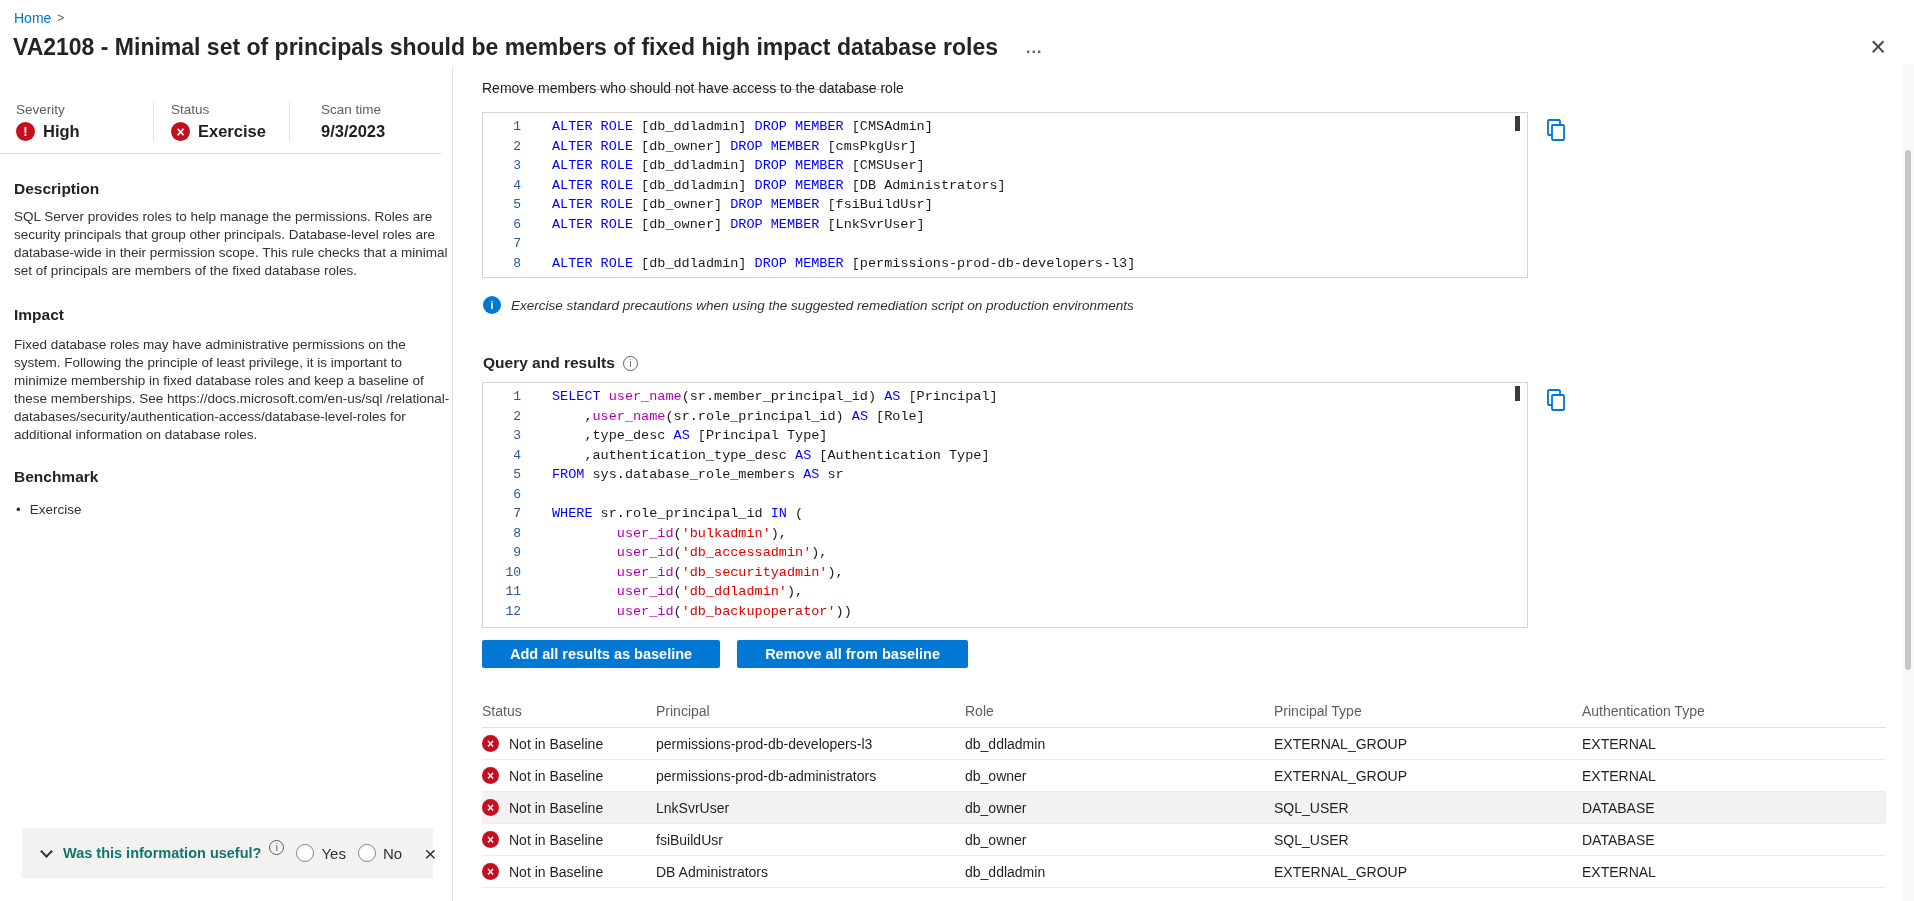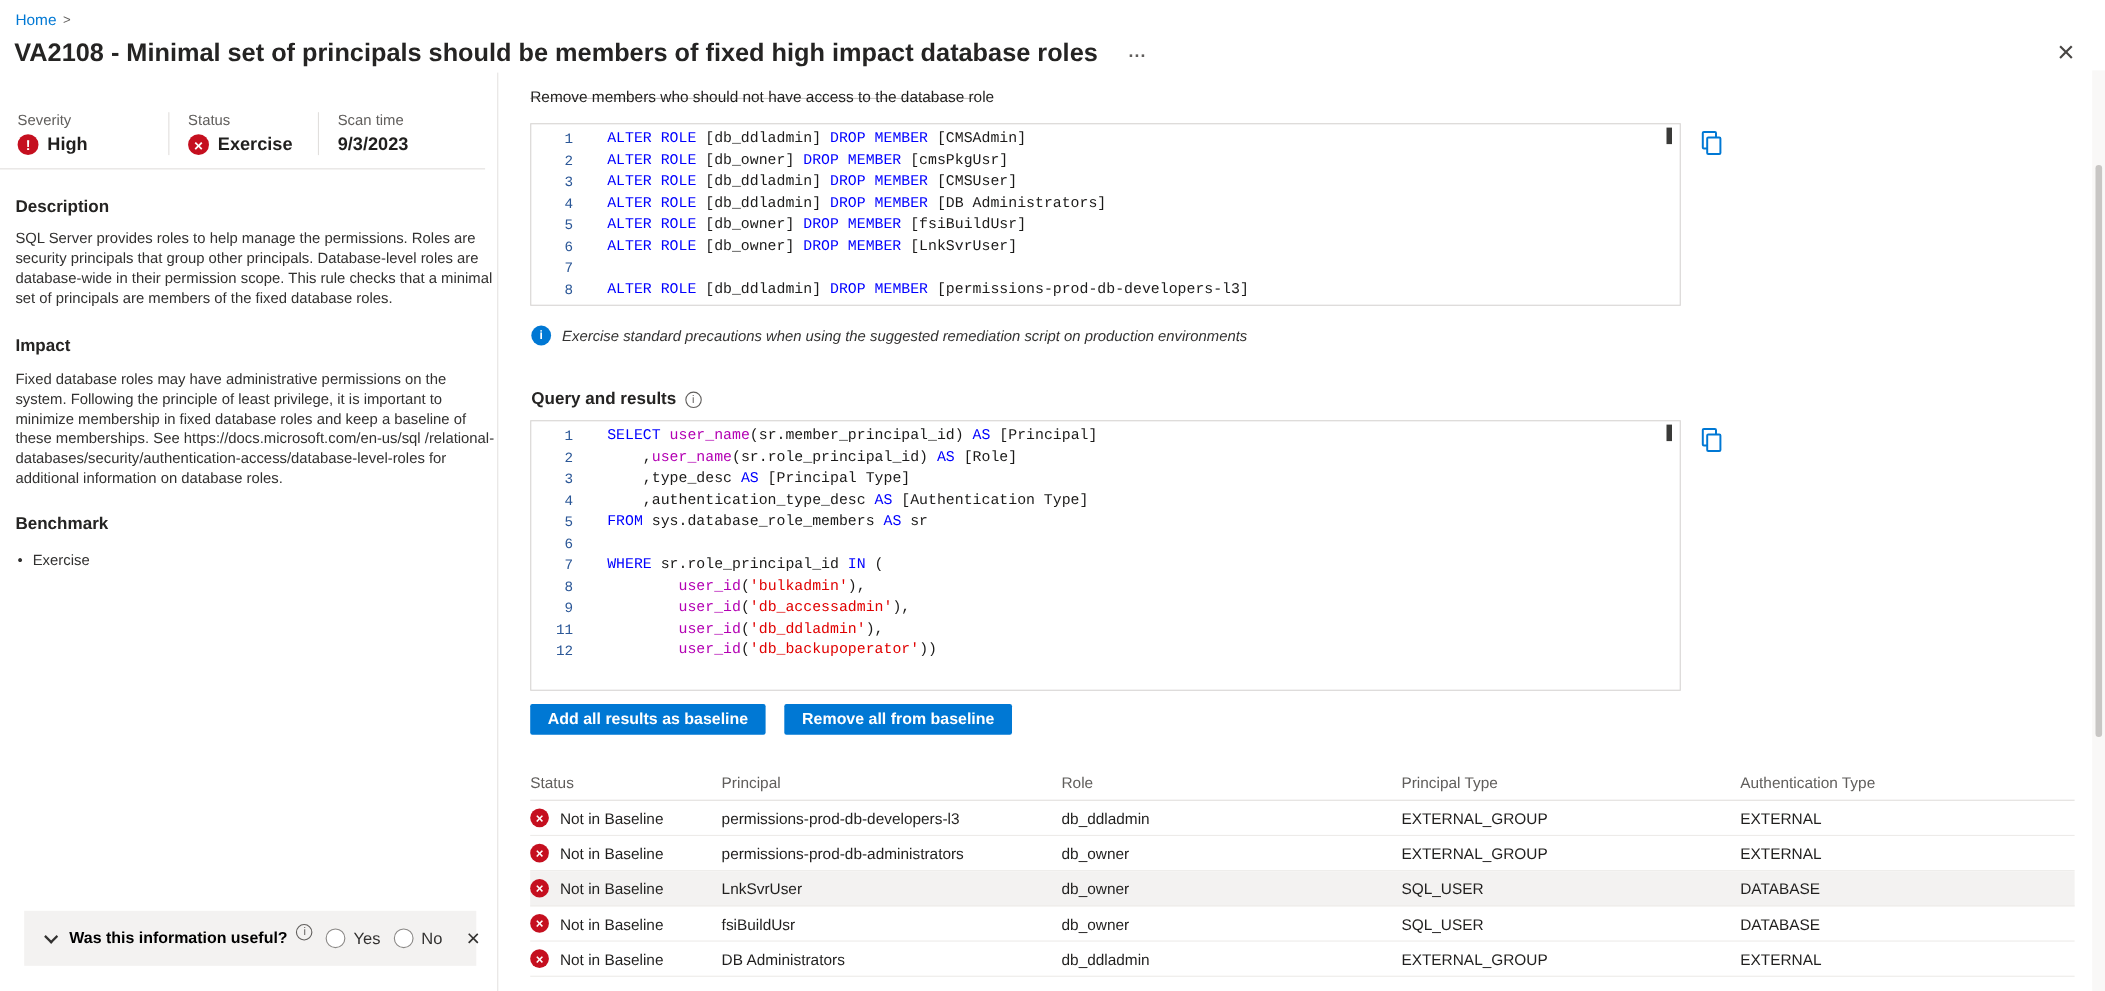--- a/index.html
+++ b/index.html
@@ -16,21 +16,21 @@
   .title-row{position:absolute;top:34px;left:13px;display:flex;align-items:center;gap:28px;}
   .page-title{font-size:23px;font-weight:600;color:#252423;white-space:nowrap;}
   .more-dots{color:#605e5c;font-size:16px;font-weight:700;letter-spacing:1px;}
   .close-x{position:absolute;top:34px;right:28px;font-size:27px;line-height:1;color:#484644;font-weight:300;}
 
   
   .meta{position:absolute;top:102px;left:16px;display:flex;align-items:flex-start;}
   .meta-col{padding-right:18px;}
   .meta-col:nth-child(1){width:137px;}
   .meta-col:nth-child(2){width:136px;padding-left:17px;border-left:1px solid #e1dfdd;}
-  .meta-col:nth-child(3){padding-left:17px;border-left:1px solid #e1dfdd;}
+  .meta-col:nth-child(3){padding-left:31px;border-left:1px solid #e1dfdd;}
   .meta-label{font-size:13.5px;color:#605e5c;}
   .meta-value{margin-top:5px;display:flex;align-items:center;gap:8px;font-size:16.5px;font-weight:700;color:#201f1e;white-space:nowrap;}
   .badge{width:19px;height:19px;border-radius:50%;background:var(--error);color:#fff;display:flex;align-items:center;justify-content:center;flex:none;}
   .badge.excl{font-size:13px;font-weight:700;}
   .badge.cross{font-size:14px;font-weight:700;line-height:1;}
   .meta-divider{position:absolute;top:153px;left:0;width:441px;height:1px;background:#e1dfdd;}
 
   
   .sec-h{position:absolute;left:14px;font-size:15.5px;font-weight:600;color:#252423;}
   .sec-p{position:absolute;left:14px;width:437px;font-size:13.5px;line-height:18px;color:#323130;overflow-wrap:anywhere;}
@@ -57,37 +57,37 @@
   .copy-btn rect{fill:#fff;stroke:var(--accent);stroke-width:1.8;}
 
   .note{position:absolute;left:483px;top:296px;display:flex;align-items:center;gap:10px;}
   .info-badge{width:18px;height:18px;border-radius:50%;background:var(--accent);color:#fff;font-size:11px;font-weight:700;display:flex;align-items:center;justify-content:center;flex:none;}
   .note-text{font-style:italic;font-size:13.5px;color:#323130;}
   .query-title{position:absolute;left:483px;top:354px;display:flex;align-items:center;gap:8px;font-size:15.5px;font-weight:600;color:#252423;}
   .info-o{width:15px;height:15px;border-radius:50%;border:1px solid #605e5c;color:#605e5c;font-size:10px;font-weight:400;display:flex;align-items:center;justify-content:center;}
 
   
   .actions{position:absolute;left:482px;top:640px;display:flex;gap:17px;}
-  .btn{background:var(--accent);color:#fff;border:none;border-radius:2px;height:28px;padding:0 16px;
+  .btn{background:var(--accent);color:#fff;border:none;border-radius:2px;height:28px;padding:0 28px;
        font-size:14.5px;font-weight:600;font-family:inherit;}
 
   
   .rtable{position:absolute;left:482px;top:694px;width:1404px;}
   .trow{display:grid;grid-template-columns:174px 309px 309px 308px 1fr;align-items:center;}
   .thead{height:34px;border-bottom:1px solid #e1dfdd;font-size:14px;color:#605e5c;}
   .tbody .trow{height:32px;border-bottom:1px solid #edebe9;font-size:14px;color:#201f1e;}
   .trow.hl{background:#f3f2f1;}
   .cell-status{display:flex;align-items:center;gap:10px;}
   .cell-status .badge{width:17px;height:17px;font-size:12px;}
 
   
   .feedback{position:absolute;left:22px;top:828px;width:411px;height:50px;background:#f3f2f1;
             display:flex;align-items:center;padding:0 16px 0 20px;gap:12px;}
   .chev{width:9px;height:9px;border-right:2px solid #323130;border-bottom:2px solid #323130;transform:rotate(45deg);margin-top:-4px;flex:none;}
-  .fb-q{font-size:14.5px;font-weight:700;color:#000000;white-space:nowrap;}
+  .fb-q{font-size:14.5px;font-weight:700;color:#0f766e;white-space:nowrap;}
   .fb-info{margin-left:-4px;margin-top:-12px;flex:none;}
   .fb-opt{display:flex;align-items:center;gap:7px;font-size:15px;}
   .radio{width:18px;height:18px;border-radius:50%;border:1px solid #8a8886;background:#fff;flex:none;}
   .fb-x{margin-left:10px;font-size:21px;color:#323130;line-height:1;}
 
   
   .vscroll{position:absolute;right:0;top:64px;width:12px;height:837px;background:#f9f8f7;}
   .vthumb{position:absolute;left:3px;top:86px;width:6px;height:520px;border-radius:3px;background:#c8c6c4;}
 </style>
 </head>
@@ -223,20 +223,24 @@
         <span class="ln" data-interactable="false">7</span>
         <span class="code"><span class="t-k">WHERE</span><span class="t-p"> sr.role_principal_id </span><span class="t-k">IN</span><span class="t-p"> (</span></span>
       </div>
       <div class="cl" data-interactable="false">
         <span class="ln" data-interactable="false">8</span>
         <span class="code"><span class="t-p">        </span><span class="t-f">user_id</span><span class="t-p">(</span><span class="t-s">'bulkadmin'</span><span class="t-p">),</span></span>
       </div>
       <div class="cl" data-interactable="false">
         <span class="ln" data-interactable="false">9</span>
         <span class="code"><span class="t-p">        </span><span class="t-f">user_id</span><span class="t-p">(</span><span class="t-s">'db_accessadmin'</span><span class="t-p">),</span></span>
+      </div>
+      <div class="cl" data-interactable="false">
+        <span class="ln" data-interactable="false">10</span>
+        <span class="code"><span class="t-p">        </span><span class="t-f">user_id</span><span class="t-p">(</span><span class="t-s">'db_securityadmin'</span><span class="t-p">),</span></span>
       </div>
       <div class="cl" data-interactable="false">
         <span class="ln" data-interactable="false">11</span>
         <span class="code"><span class="t-p">        </span><span class="t-f">user_id</span><span class="t-p">(</span><span class="t-s">'db_ddladmin'</span><span class="t-p">),</span></span>
       </div>
       <div class="cl" data-interactable="false">
         <span class="ln" data-interactable="false">12</span>
         <span class="code"><span class="t-p">        </span><span class="t-f">user_id</span><span class="t-p">(</span><span class="t-s">'db_backupoperator'</span><span class="t-p">))</span></span>
       </div>
     </div>

